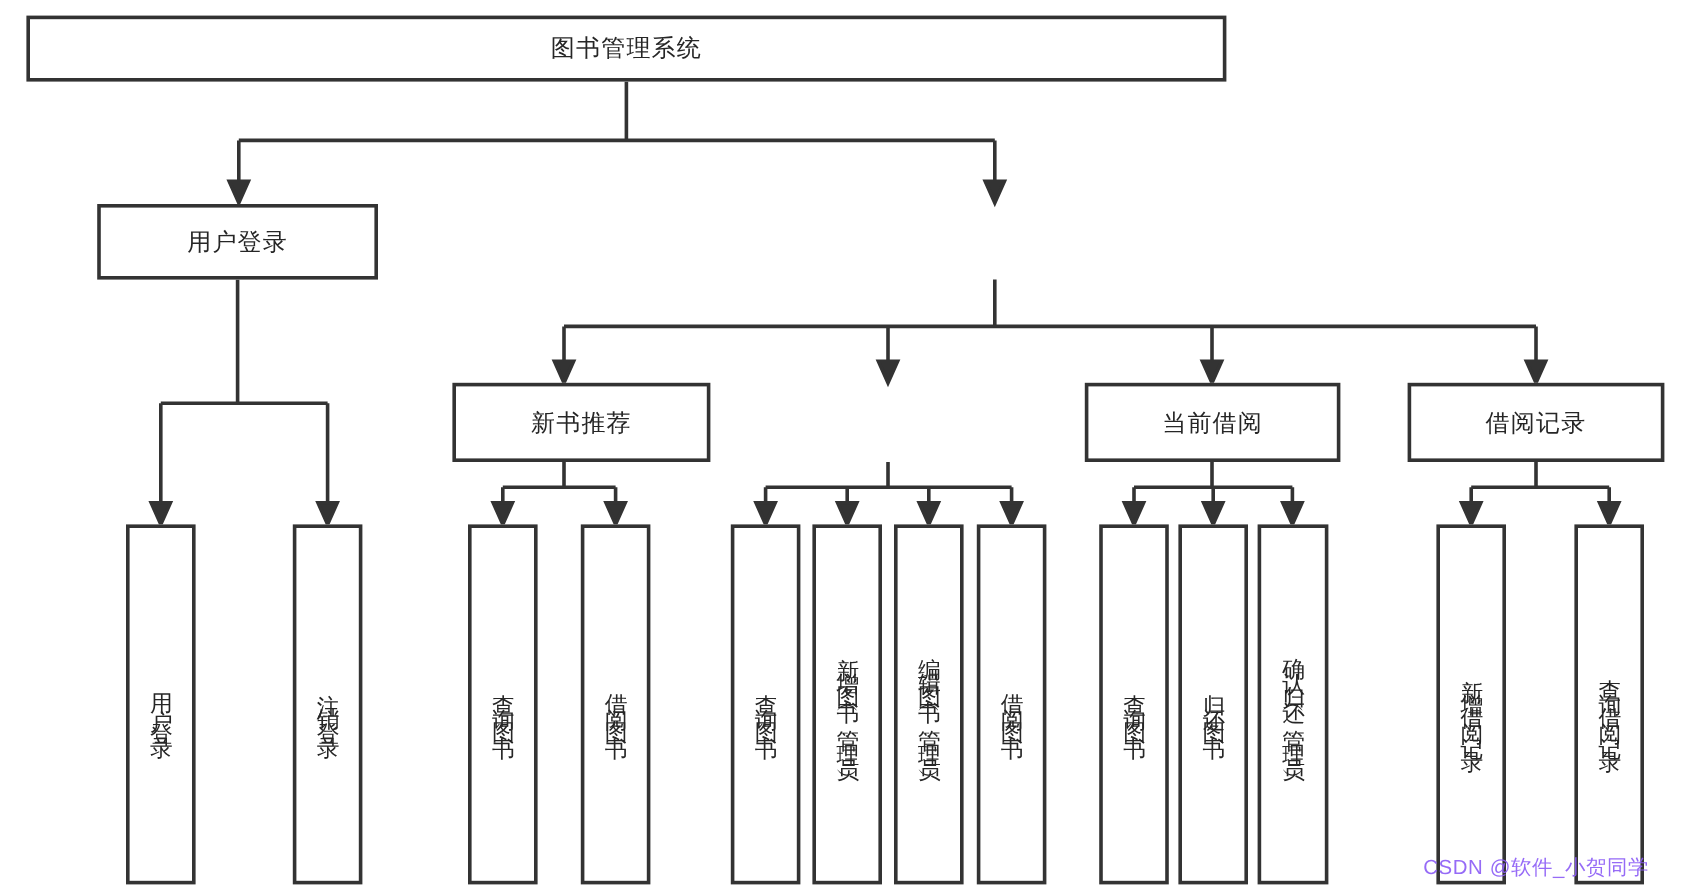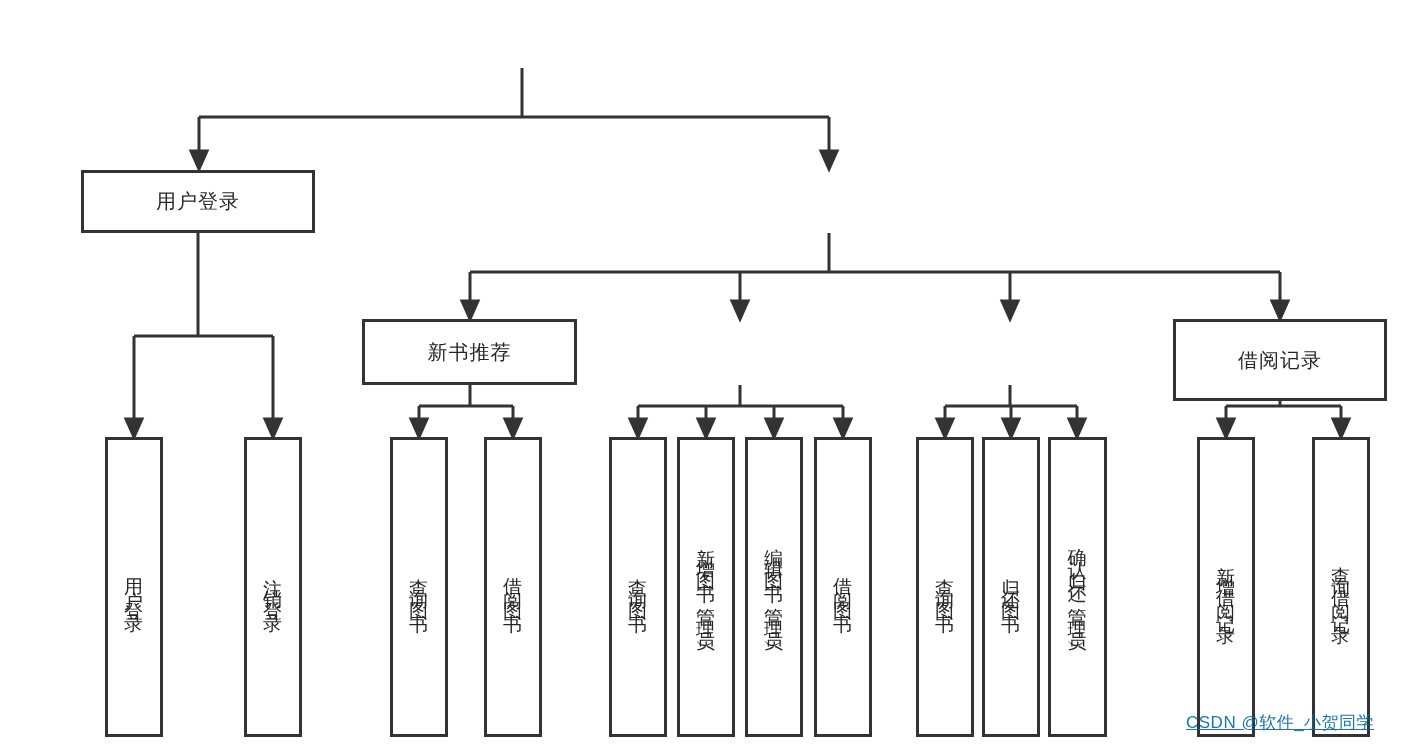--- a/index.html
+++ b/index.html
@@ -49,25 +49,24 @@
     letter-spacing: 12px;
     line-height: 1;
     white-space: nowrap;
   }
   #watermark {
     position: absolute;
     left: 1186px;
     top: 711px;
     z-index: 3;
     font-size: 17px;
-    color: #0369a1;
+    color: #8b5cf6;
     opacity: 0.9;
     letter-spacing: 0.5px;
     white-space: nowrap;
-    text-decoration: underline;
   }
 </style>
 </head>
 <body>
 
 <div id="canvas">
 
   <svg id="connectors" width="1405" height="747" viewBox="0 0 1405 747" stroke="#333333" stroke-width="3" fill="#333333">
 
     <g>
@@ -111,29 +110,35 @@
       <polygon points="1069,419 1085,419 1077,437"></polygon>
     </g>
 
     <g>
       <path fill="none" d="M1280,385 V406 M1226,406 H1341 M1226,406 V420 M1341,406 V420"></path>
       <polygon points="1218,419 1234,419 1226,437"></polygon>
       <polygon points="1333,419 1349,419 1341,437"></polygon>
     </g>
   </svg>
 
+  <div class="node node-h" style="left:22px; top:13px; width:1000px; height:55px;">
+    <span>图书管理系统</span>
+  </div>
 
   <div class="node node-h" style="left:81px; top:170px; width:234px; height:63px;">
     <span>用户登录</span>
   </div>
 
-  <div class="node node-h" style="left:362px; top:319px; width:215px; height:66px;">
+  <div class="node node-h" style="left:377px; top:319px; width:215px; height:66px;">
     <span>新书推荐</span>
   </div>
-  <div class="node node-h" style="left:1173px; top:319px; width:214px; height:82px;">
+  <div class="node node-h" style="left:904px; top:319px; width:213px; height:66px;">
+    <span>当前借阅</span>
+  </div>
+  <div class="node node-h" style="left:1173px; top:319px; width:214px; height:66px;">
     <span>借阅记录</span>
   </div>
 
   <div class="node node-leaf" style="left:105px;">
     <span class="vtext">用户登录</span>
   </div>
   <div class="node node-leaf" style="left:244px;">
     <span class="vtext">注销登录</span>
   </div>
 

